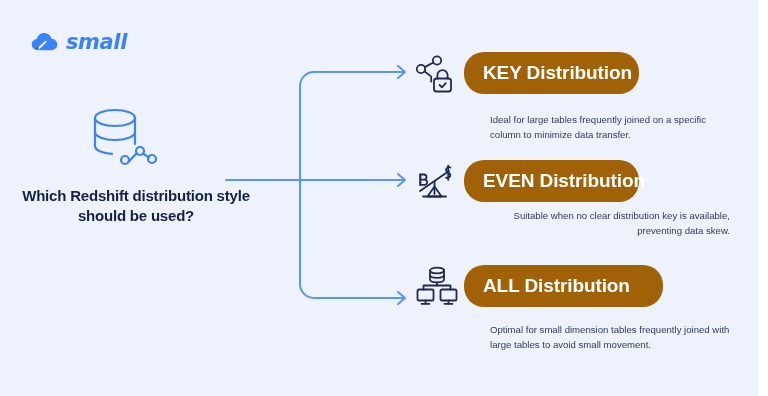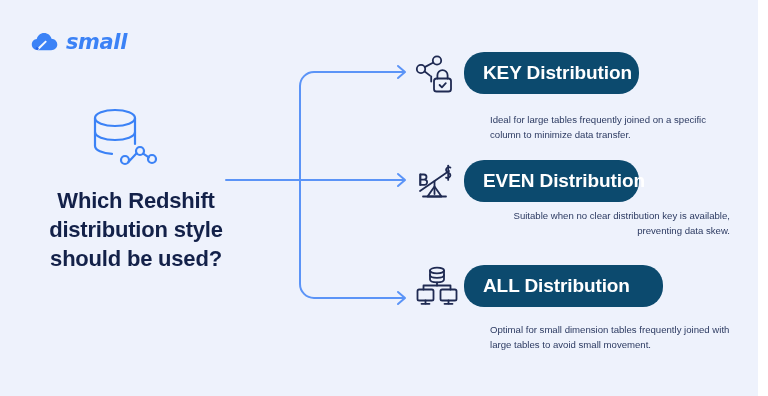--- a/index.html
+++ b/index.html
@@ -45,21 +45,21 @@
     top: 106px;
     width: 74px;
     height: 68px;
   }
   #question {
     position: absolute;
     left: 20px;
     top: 186px;
     width: 232px;
     text-align: center;
-    font-size: 22px;
+    font-size: 15px;
     line-height: 1.32;
     font-weight: bold;
     color: #132149;
     letter-spacing: -0.2px;
   }
   
   #connectors {
     position: absolute;
     left: 0;
     top: 0;
@@ -76,21 +76,21 @@
     left: 414px;
     width: 46px;
     height: 44px;
   }
   .pill {
     position: absolute;
     left: 464px;
     display: flex;
     align-items: center;
     height: 42px;
-    background: #0c4a6e;
+    background: #a16207;
     border-radius: 20px;
     padding: 0 19px;
     box-sizing: border-box;
   }
   .pill-label {
     color: #ffffff;
     font-size: 19px;
     font-weight: 600;
     letter-spacing: -0.1px;
     white-space: nowrap;

